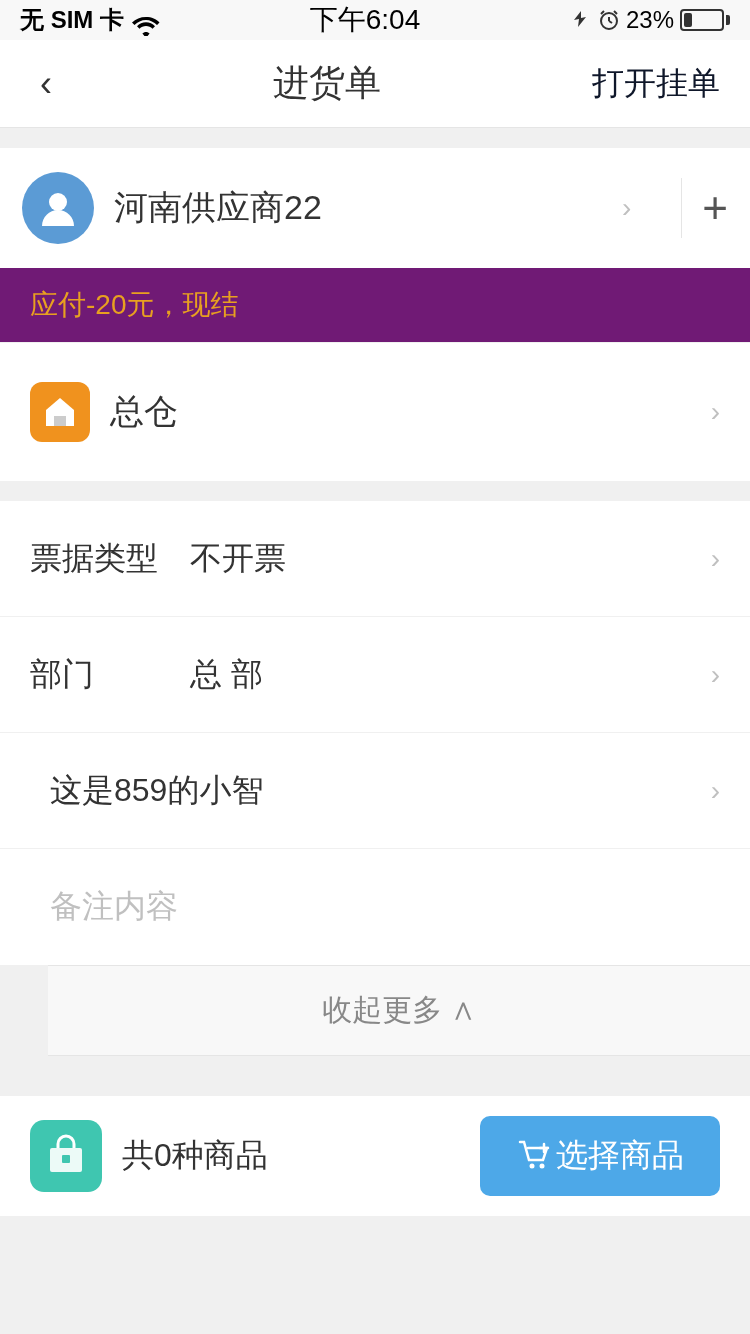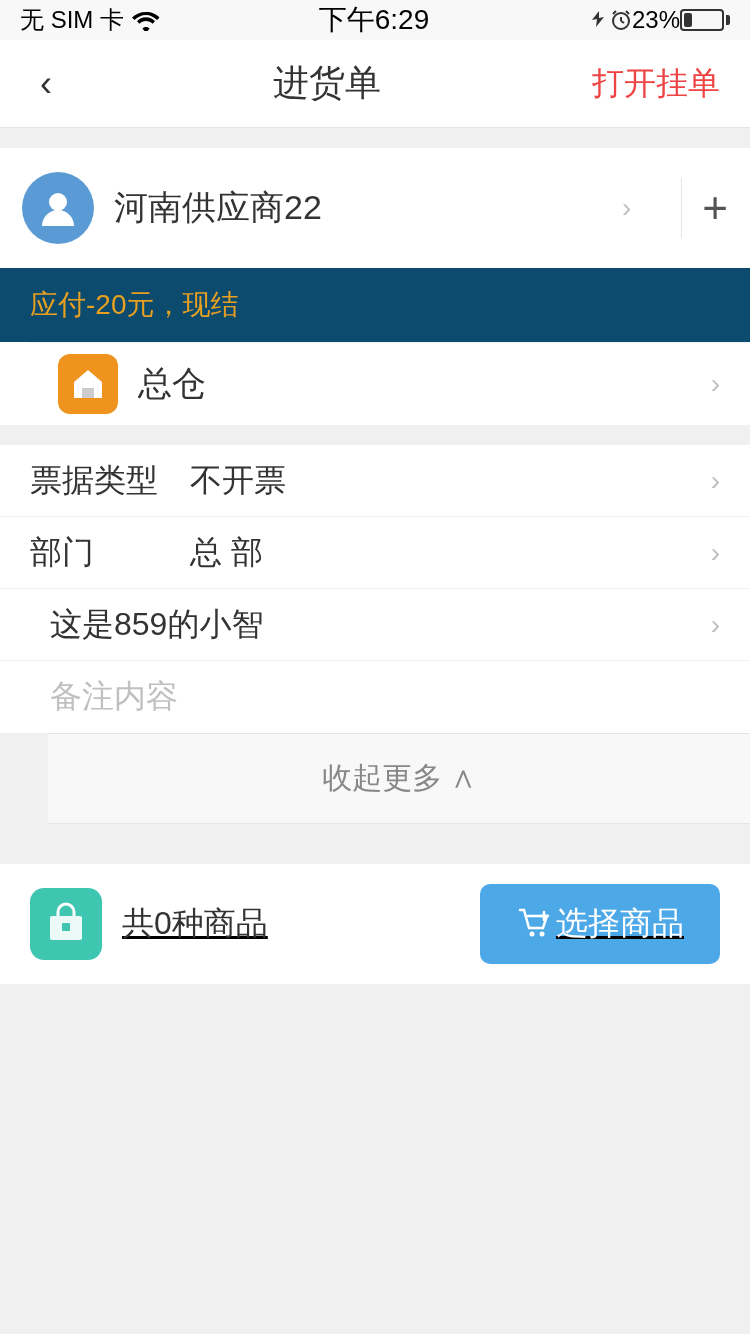--- a/index.html
+++ b/index.html
@@ -19,32 +19,33 @@
       background: #f8f8f8;
       display: flex;
       align-items: center;
       justify-content: space-between;
       padding: 0 20px;
       font-size: 24px;
       color: #000;
     }
     .status-left {
       display: flex;
-      align-items: center;
+      align-items: flex-end;
       gap: 8px;
       font-size: 24px;
+      font-weight: bold;
     }
     .status-center {
       font-size: 28px;
       font-weight: 500;
     }
     .status-right {
       display: flex;
       align-items: center;
-      gap: 0;
+      gap: 6px;
       font-size: 24px;
     }
     .battery {
       display: inline-flex;
       align-items: center;
       gap: 2px;
     }
     .battery-body {
       width: 44px;
       height: 22px;
@@ -83,21 +84,21 @@
       cursor: pointer;
       padding: 10px;
     }
     .nav-title {
       font-size: 36px;
       font-weight: 500;
       color: #333;
     }
     .nav-action {
       font-size: 32px;
-      color: #ef4444;
+      color: #0f172a;
       cursor: pointer;
     }
 
     
     .section-divider {
       width: 750px;
       height: 20px;
       background: #f0f0f0;
     }
 
@@ -147,34 +148,33 @@
     }
     .vertical-divider {
       width: 1px;
       height: 60px;
       background: #e5e5e5;
       margin: 0 20px;
     }
 
     
     .notice-bar {
-      background: #0c4a6e;
+      background: #701a75;
       padding: 18px 30px;
       color: #e8a020;
       font-size: 28px;
     }
 
     
     .warehouse-row {
       display: flex;
       align-items: center;
-      padding: 11px 30px;
+      padding: 39px 30px;
       background: #fff;
       border-top: 1px solid #f0f0f0;
-      margin-left: 28px;
     }
     .warehouse-icon {
       width: 60px;
       height: 60px;
       background: #f0921e;
       border-radius: 12px;
       display: flex;
       align-items: center;
       justify-content: center;
       margin-right: 20px;
@@ -192,21 +192,21 @@
 
     
     .form-section {
       background: #fff;
       margin-top: 20px;
     }
     .form-row {
       display: flex;
       align-items: center;
       padding: 0 30px;
-      height: 72px;
+      height: 116px;
       border-bottom: 1px solid #f0f0f0;
     }
     .form-row:last-child {
       border-bottom: none;
     }
     .form-label {
       font-size: 32px;
       color: #333;
       width: 140px;
       flex-shrink: 0;
@@ -240,21 +240,20 @@
     }
 
     
     .product-bar {
       background: #fff;
       display: flex;
       align-items: center;
       padding: 20px 30px;
       margin-top: 20px;
       gap: 20px;
-      text-decoration: underline;
     }
     .product-icon {
       width: 72px;
       height: 72px;
       background: #3fc6b0;
       border-radius: 14px;
       display: flex;
       align-items: center;
       justify-content: center;
       flex-shrink: 0;
@@ -290,21 +289,21 @@
 
   <div class="status-bar">
     <div class="status-left">
       <span>无 SIM 卡</span>
       <svg width="28" height="22" viewBox="0 0 28 22">
         <path d="M14 6C9.5 6 5.5 8 2.5 11L0 8.5C3.5 5 8.5 3 14 3s10.5 2 13.5 5.5L25 11C22 8 18 6 14 6z" fill="#000"></path>
         <path d="M14 12c-2.5 0-4.8 1-6.5 2.7L5 12.2C7.3 9.8 10.5 8.3 14 8.3s6.7 1.5 9 3.9l-2.5 2.5C18.8 13 16.5 12 14 12z" fill="#000"></path>
         <path d="M14 18c-1.4 0-2.7.6-3.6 1.5L14 24l3.6-4.5C16.7 18.6 15.4 18 14 18z" fill="#000"></path>
       </svg>
     </div>
-    <div class="status-center">下午6:29</div>
+    <div class="status-center">下午6:04</div>
     <div class="status-right">
       <svg width="22" height="22" viewBox="0 0 22 22">
         <path d="M11 2L4 11l5-1-1 8 8-10-5 1z" fill="#333"></path>
       </svg>
       <svg width="22" height="22" viewBox="0 0 22 22">
         <circle cx="11" cy="12" r="8" stroke="#333" stroke-width="2" fill="none"></circle>
         <line x1="11" y1="8" x2="11" y2="12" stroke="#333" stroke-width="2"></line>
         <line x1="11" y1="12" x2="14" y2="14" stroke="#333" stroke-width="2"></line>
         <path d="M3 5L6 2M19 5L16 2" stroke="#333" stroke-width="2"></path>
       </svg>

